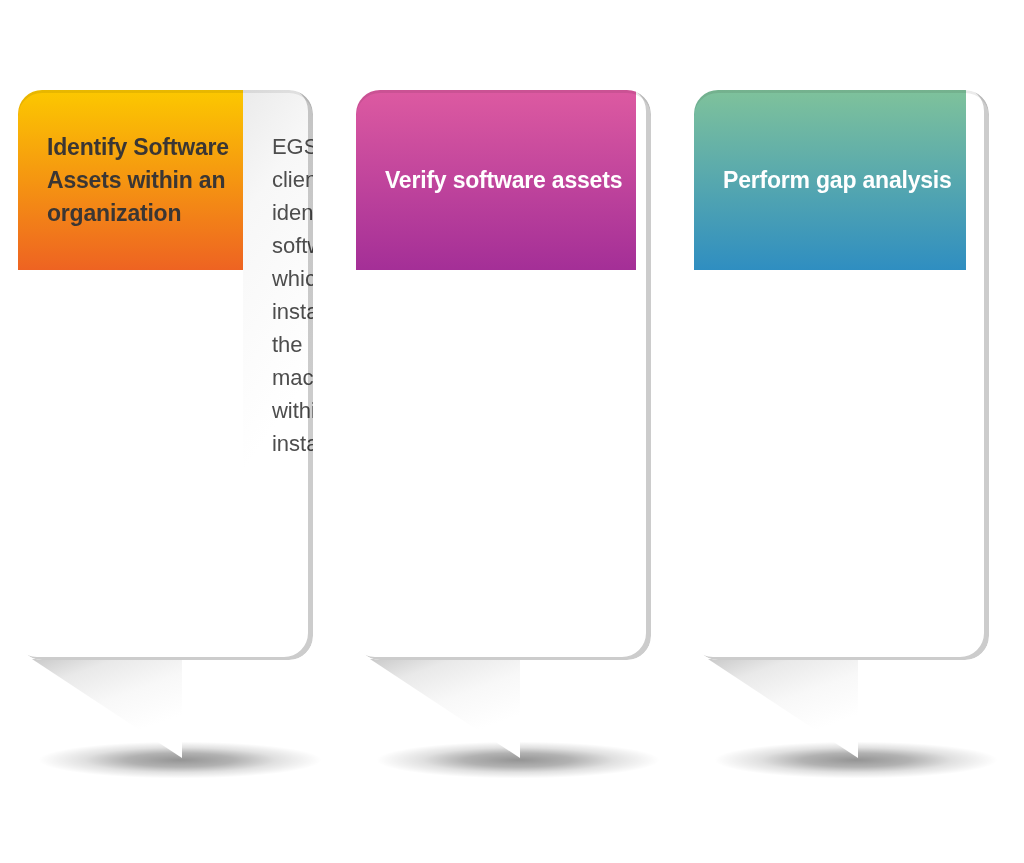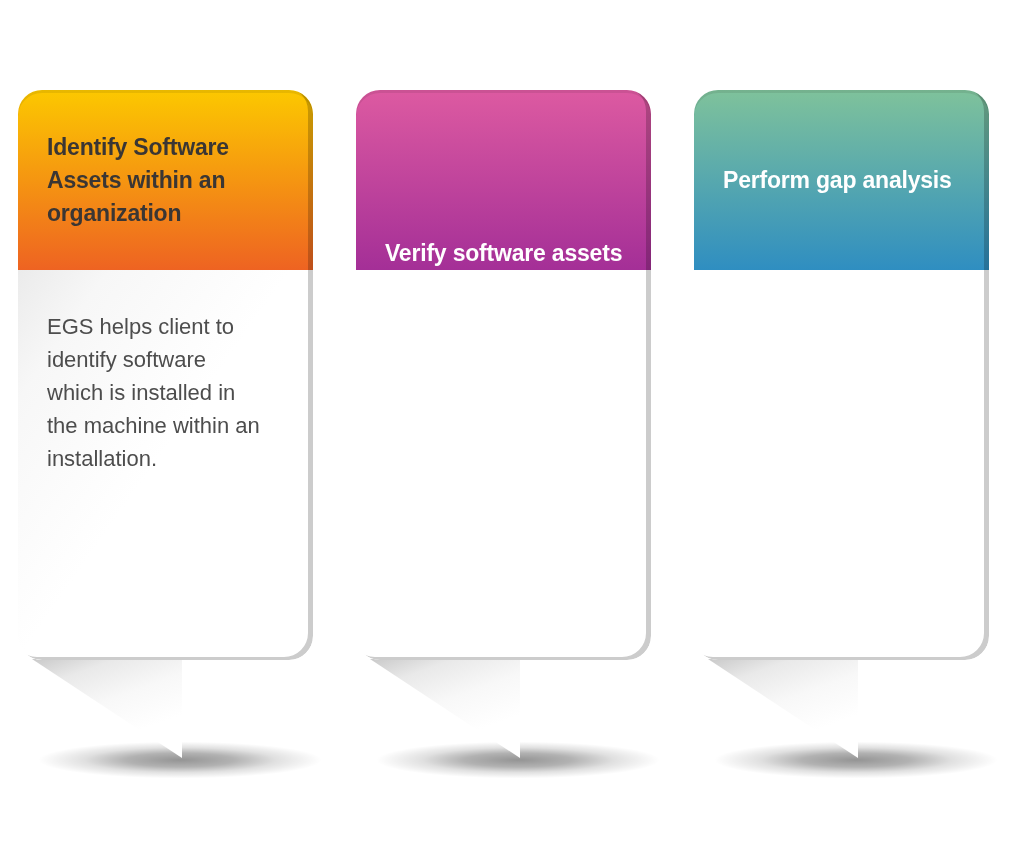--- a/index.html
+++ b/index.html
@@ -14,21 +14,21 @@
   .card { position: absolute; top: 90px; width: 295px; height: 690px; }
   .card.pos-0 { left: 18px; }
   .card.pos-1 { left: 356px; }
   .card.pos-2 { left: 694px; }
 
   .card-main {
     position: absolute; left: 0; top: 0;
     width: 295px; height: 570px;
     border-radius: 24px;
     overflow: hidden;
-    display: flex; flex-direction: column;
+    display: flex; flex-direction: row;
     z-index: 2;
     background: #ffffff;
   }
   
   .card-main::after {
     content: "";
     position: absolute; inset: 0;
     border-radius: 24px;
     box-shadow: inset -5px -3px 0 rgba(0,0,0,0.20), inset 0 3px 0 rgba(0,0,0,0.08);
     pointer-events: none;
@@ -99,21 +99,21 @@
 the machine within an
 installation.</div>
       </div>
     </div>
   </div>
 
   <div class="card pos-1">
     <div class="ground-shadow"></div>
     <div class="card-tail"></div>
     <div class="card-main">
-      <div class="card-header" style="background: linear-gradient(rgb(221, 90, 161) 0%, rgb(164, 47, 151) 100%); align-items: flex-end;">
+      <div class="card-header" style="background: linear-gradient(rgb(221, 90, 161) 0%, rgb(164, 47, 151) 100%);">
         <div class="card-title" style="color: rgb(255, 255, 255);">Verify software assets</div>
       </div>
     </div>
   </div>
 
   <div class="card pos-2">
     <div class="ground-shadow"></div>
     <div class="card-tail"></div>
     <div class="card-main">
       <div class="card-header" style="background: linear-gradient(rgb(127, 194, 155) 0%, rgb(47, 142, 193) 100%);">

